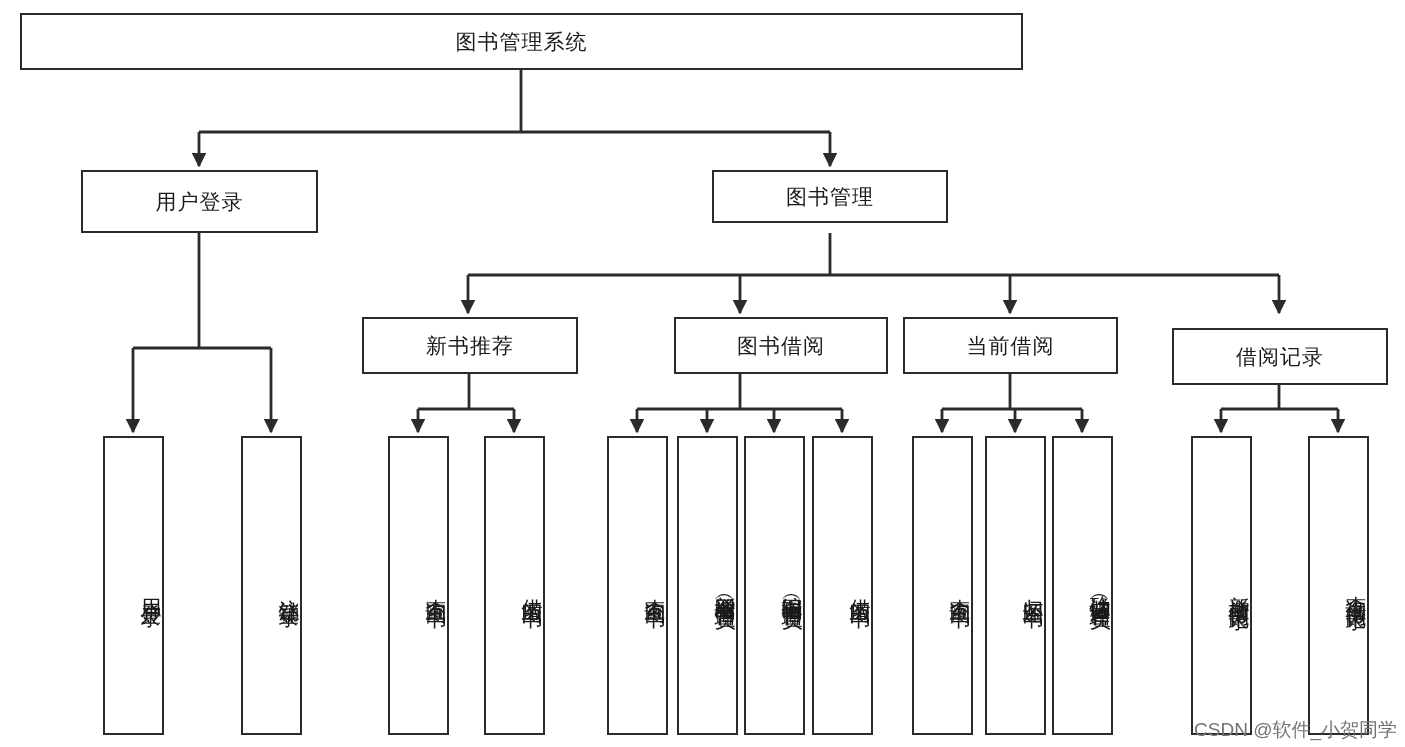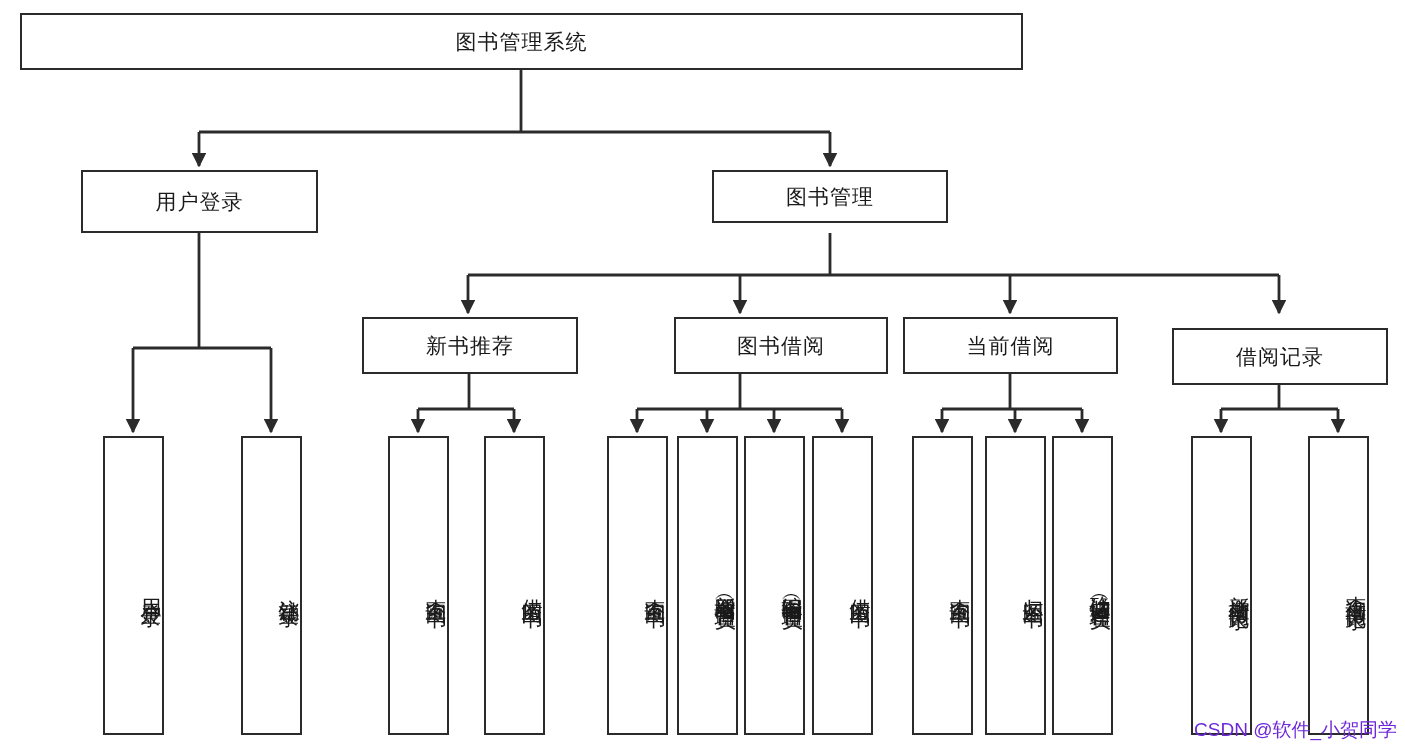--- a/index.html
+++ b/index.html
@@ -53,21 +53,21 @@
     white-space: nowrap;
   }
   .node.vert.tall .vtext {
     letter-spacing: 2px;
   }
   .watermark {
     position: absolute;
     right: 8px;
     bottom: 4px;
     font-size: 19px;
-    color: #6d28d9;
+    color: #737373;
     white-space: nowrap;
     font-family: "Liberation Sans", "DejaVu Sans", sans-serif;
   }
 </style>
 </head>
 <body>
 
 <div id="canvas">
 
   <svg class="links" viewBox="0 0 1405 747" xmlns="http://www.w3.org/2000/svg">

